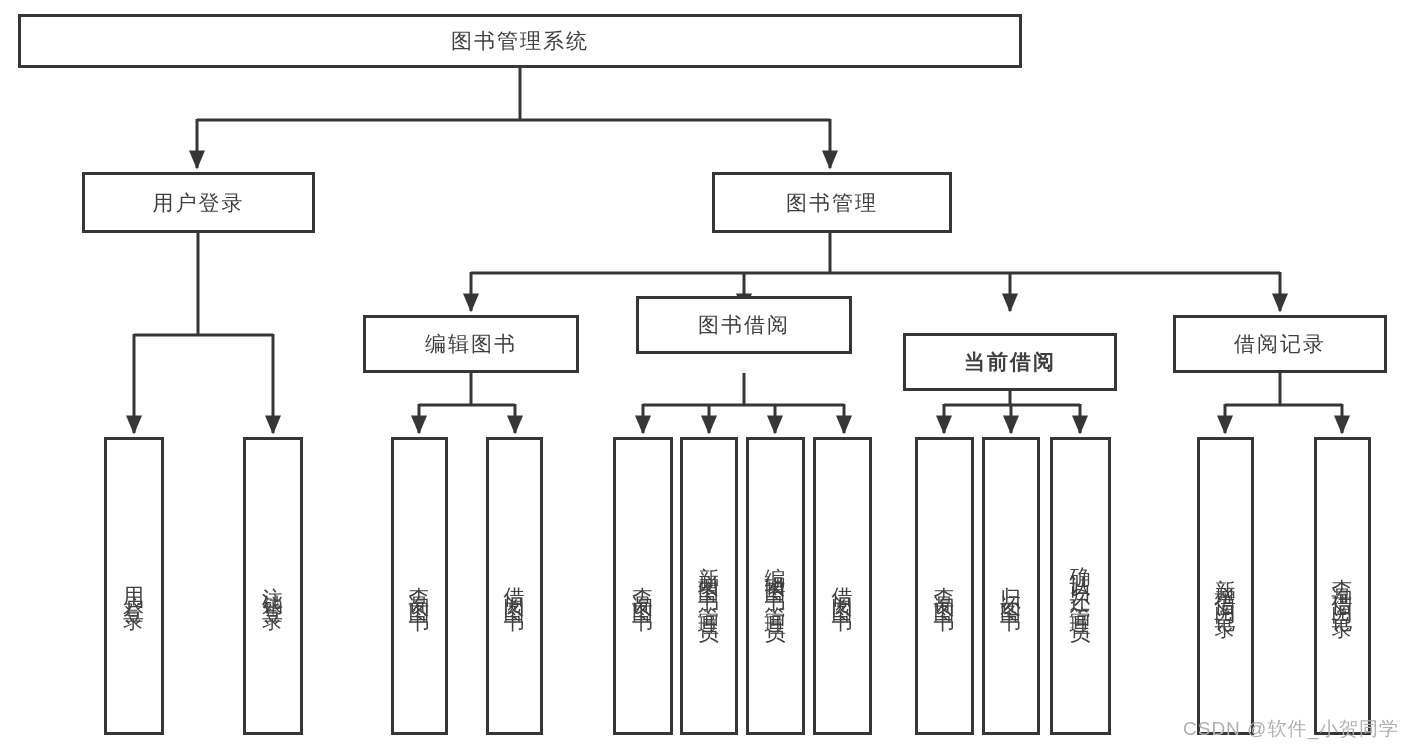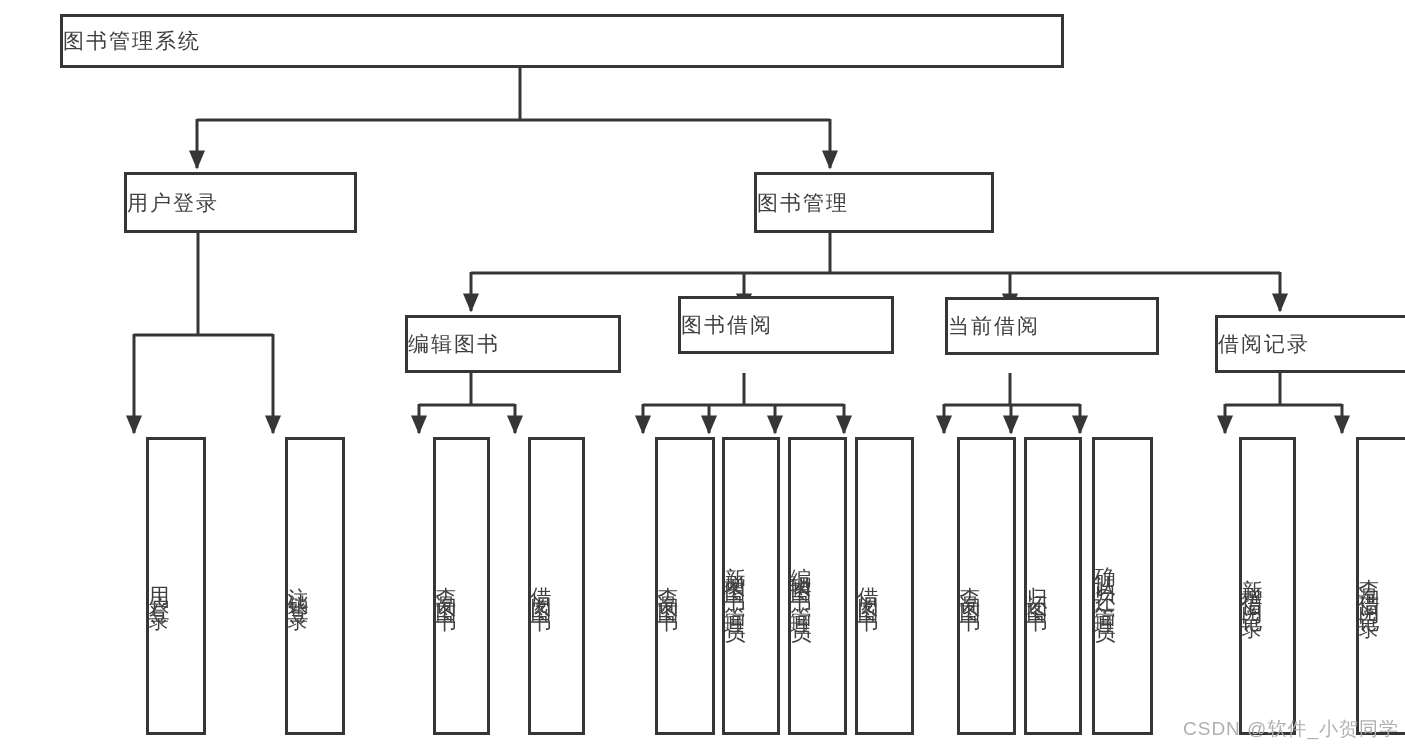--- a/index.html
+++ b/index.html
@@ -23,24 +23,24 @@
     height: 747px;
     pointer-events: none;
   }
   .node {
     position: absolute;
     box-sizing: border-box;
     border: 3px solid var(--line, #363636);
     background: #ffffff;
     display: flex;
     align-items: center;
+    justify-content: center;
     color: var(--text, #3f3f3f);
     font-size: 21px;
     letter-spacing: 2px;
-    margin-left: 42px;
   }
   .h-node {  }
   .v-node .v-label {
     writing-mode: vertical-rl;
     text-orientation: mixed;
     letter-spacing: 8px;
     line-height: 1;
     white-space: nowrap;
   }
   .watermark {
@@ -119,21 +119,21 @@
   <div class="node h-node" style="left:712px; top:172px; width:240px; height:61px;">
     <span>图书管理</span>
   </div>
 
   <div class="node h-node" style="left:363px; top:315px; width:216px; height:58px;">
     <span>编辑图书</span>
   </div>
   <div class="node h-node" style="left:636px; top:296px; width:216px; height:58px;">
     <span>图书借阅</span>
   </div>
-  <div class="node h-node" style="left:903px; top:297px; width:214px; height:58px;">
+  <div class="node h-node" style="left:903px; top:333px; width:214px; height:58px;font-weight:bold;">
     <span>当前借阅</span>
   </div>
   <div class="node h-node" style="left:1173px; top:315px; width:214px; height:58px;">
     <span>借阅记录</span>
   </div>
 
   <div class="node v-node" style="left:104px; top:437px; width:60px; height:298px;">
     <span class="v-label">用户登录</span>
   </div>
   <div class="node v-node" style="left:243px; top:437px; width:60px; height:298px;">

